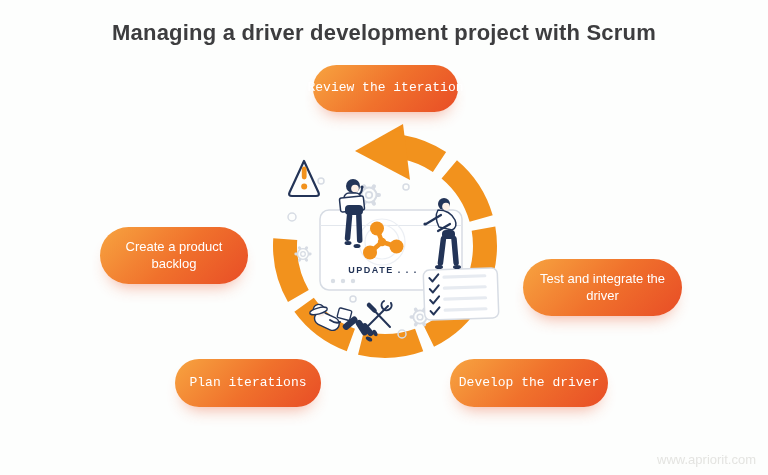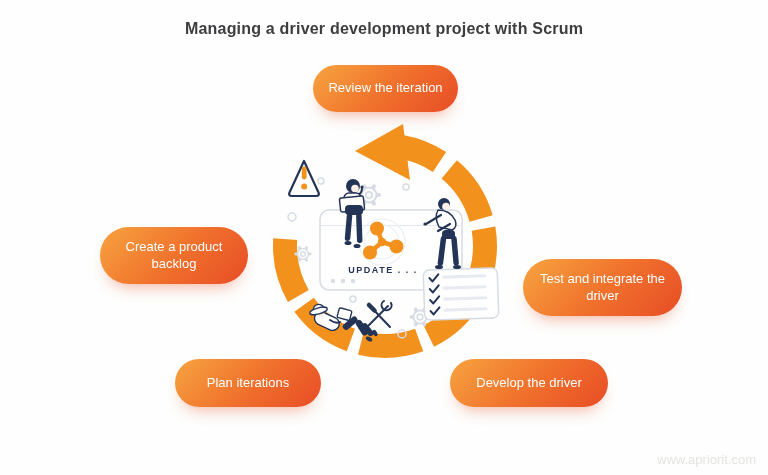--- a/index.html
+++ b/index.html
@@ -2,31 +2,31 @@
 <html><head>
 <meta charset="utf-8">
 <style>
   html,body{margin:0;padding:0;background:#fff;}
   .canvas{
     position:relative;width:768px;height:475px;background:#FDFEFD;overflow:hidden;
     font-family:"Liberation Sans",sans-serif;
   }
   .title{
     position:absolute;top:20px;left:0;right:0;text-align:center;
-    font-size:16px;font-weight:700;color:#3D3D3F;letter-spacing:.2px;
+    font-size:22px;font-weight:700;color:#3D3D3F;letter-spacing:.2px;
   }
   .art{position:absolute;left:0;top:0;}
   .pill{
     position:absolute;display:flex;align-items:center;justify-content:center;
     text-align:center;color:#FFFFFF;font-size:13px;line-height:1.3;
     border-radius:999px;box-sizing:border-box;padding:0 16px;
     background:linear-gradient(135deg,#F7A440 0%,#F0712C 52%,#E84D26 100%);
     box-shadow:0 10px 16px -8px rgba(232,80,38,.45);
   }
-  .one-line{white-space:nowrap;}
+  .one-line{white-space:nowrap;font-family:Liberation Mono, monospace;}
   .pill-review {left:313px;top:65px;width:145px;height:47px;}
   .pill-test   {left:523px;top:227px;width:159px;height:57px;margin-top:32px;}
   .pill-develop{left:450px;top:359px;width:158px;height:48px;}
   .pill-plan   {left:175px;top:359px;width:146px;height:48px;}
   .pill-backlog{left:100px;top:227px;width:148px;height:57px;}
   .watermark{
     position:absolute;right:12px;bottom:8px;font-size:13px;color:#E4E4E1;
   }
 </style>
 </head>

